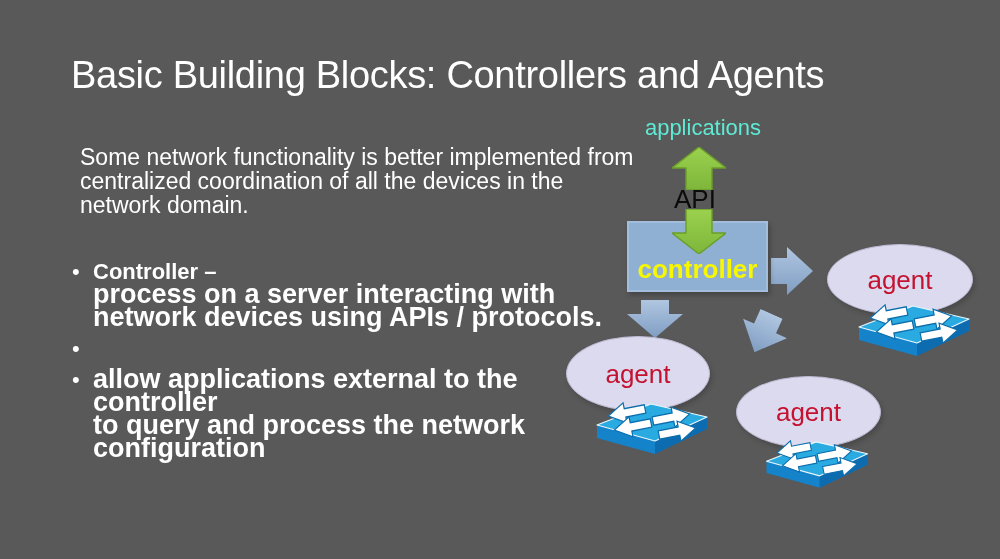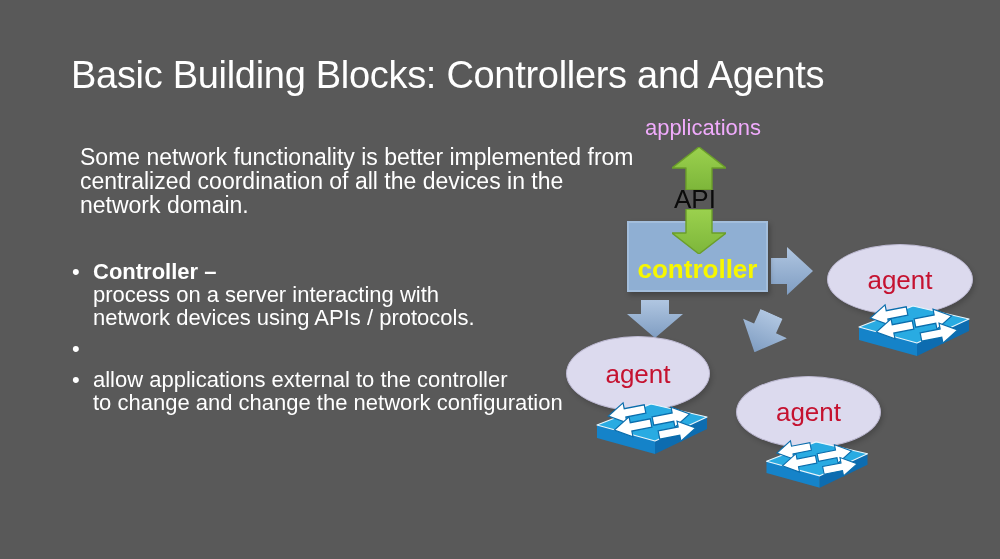--- a/index.html
+++ b/index.html
@@ -20,26 +20,26 @@
   .intro{
     left:80px;top:145px;width:640px;
     color:#ffffff;font-size:23px;line-height:24px;
     white-space:pre-line;
   }
   .bullets{left:72px;top:260px;width:560px;color:#ffffff;}
   .bullet{display:flex;margin:0 0 8px 0;}
   .marker{width:21px;font-size:22px;line-height:23px;}
   .btext{flex:1;}
   .bhead{font-size:22px;line-height:23px;font-weight:bold;}
-  .bbody{font-size:22px;line-height:23px;white-space:pre-wrap;}
+  .bbody{font-size:27px;line-height:23px;white-space:pre-wrap;font-weight:bold;}
 
   
   .app-label{
     left:628px;top:115px;width:150px;text-align:center;
-    color:#f0abfc;font-size:22px;z-index:5;
+    color:#5eead4;font-size:22px;z-index:5;
   }
   .arr-green-up{left:672px;top:147px;z-index:4;}
   .arr-green-down{left:672px;top:209px;z-index:4;}
   .api-label{
     left:674px;top:186px;z-index:5;
     color:var(--api-text,#0b0b0b);font-size:26px;line-height:26px;
   }
   .controller-box{
     left:627px;top:221px;width:141px;height:71px;z-index:3;
     background:var(--controller-box,#8fafd3);
@@ -109,21 +109,21 @@
     </div>
     <div class="bullet">
       <span class="marker">•</span>
       <div class="btext">
       </div>
     </div>
     <div class="bullet">
       <span class="marker">•</span>
       <div class="btext">
         <div class="bbody">allow applications external to the controller
-to change and change the network configuration</div>
+to query and process the network configuration</div>
       </div>
     </div>
   </div>
 
   <div class="abs app-label">applications</div>
 
   <svg class="abs arr-green-up" width="54" height="43" viewBox="0 0 54 43">
     <polygon points="27,0 54,21 40,21 40,43 14,43 14,21 0,21" fill="url(#gradGreen)" stroke="#6b9e2a" stroke-width="1.4" stroke-linejoin="round"></polygon>
   </svg>
 

